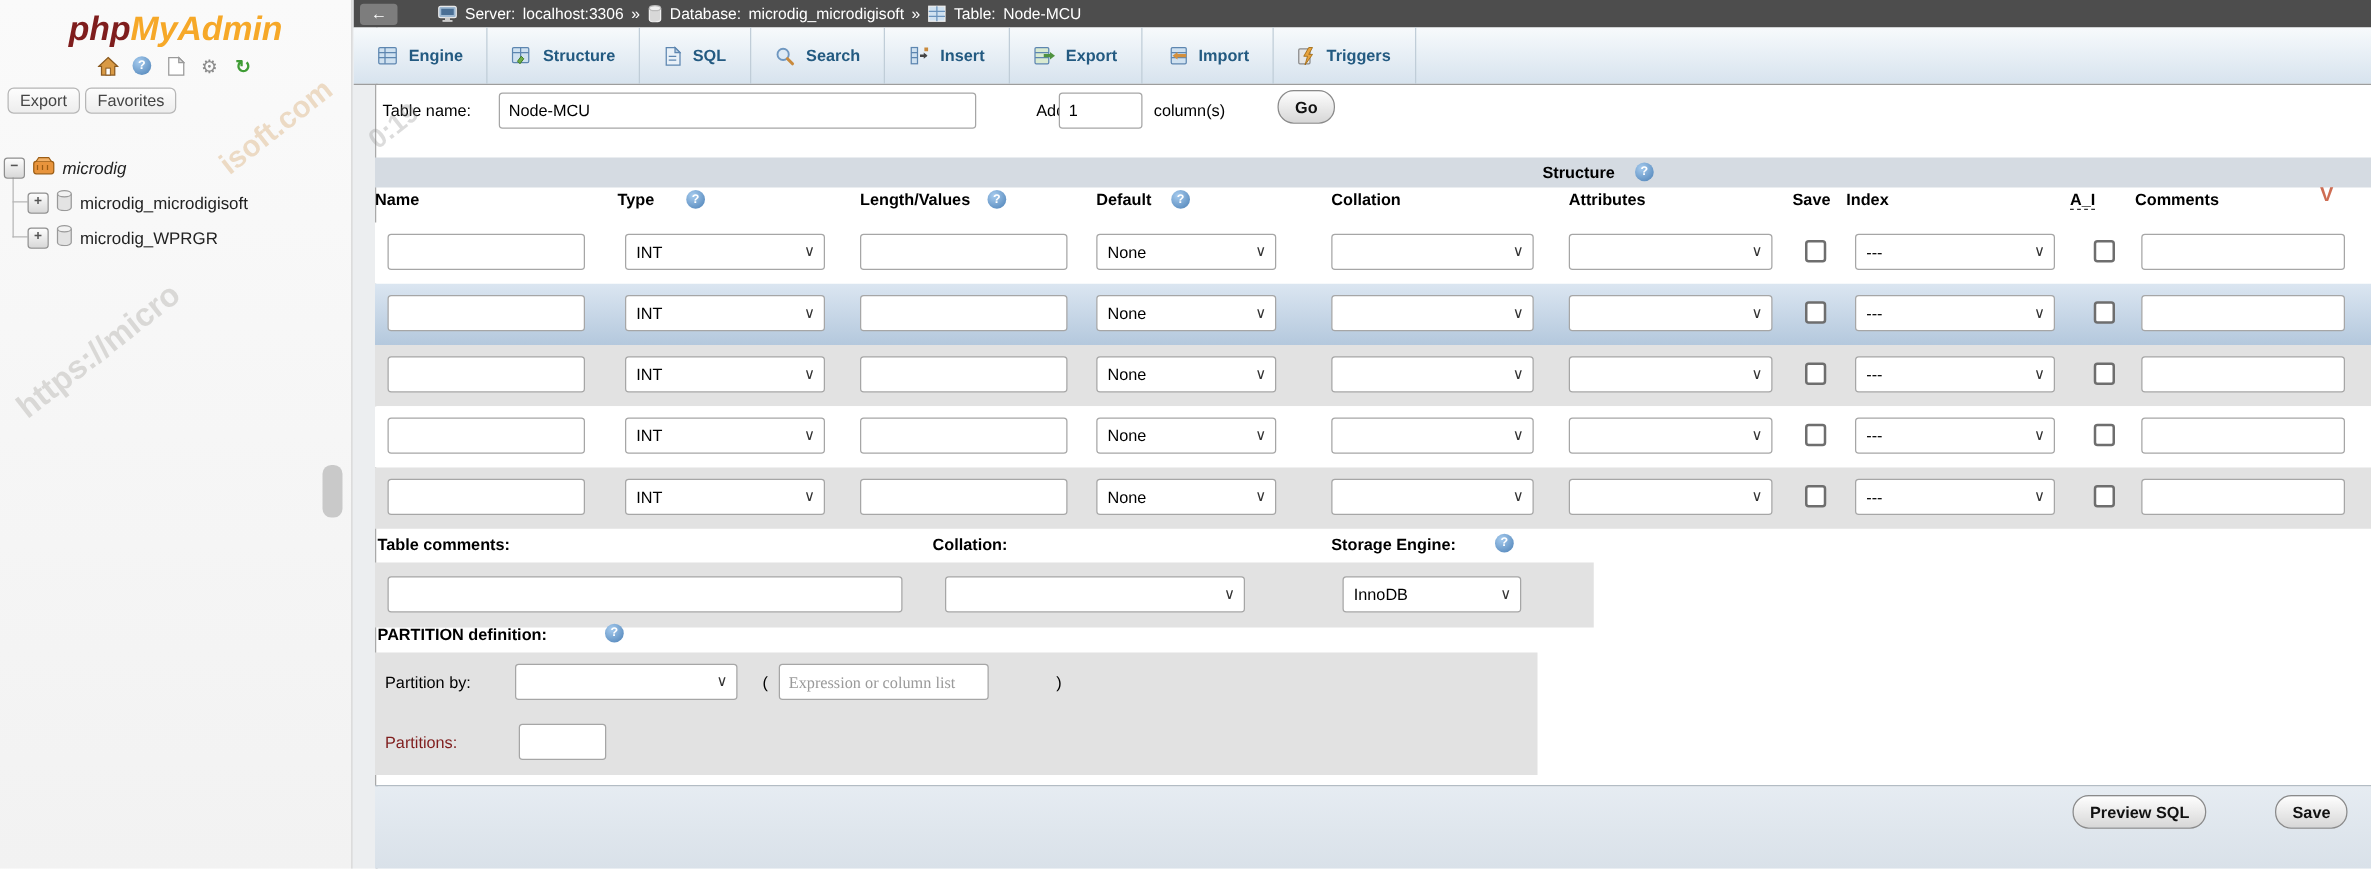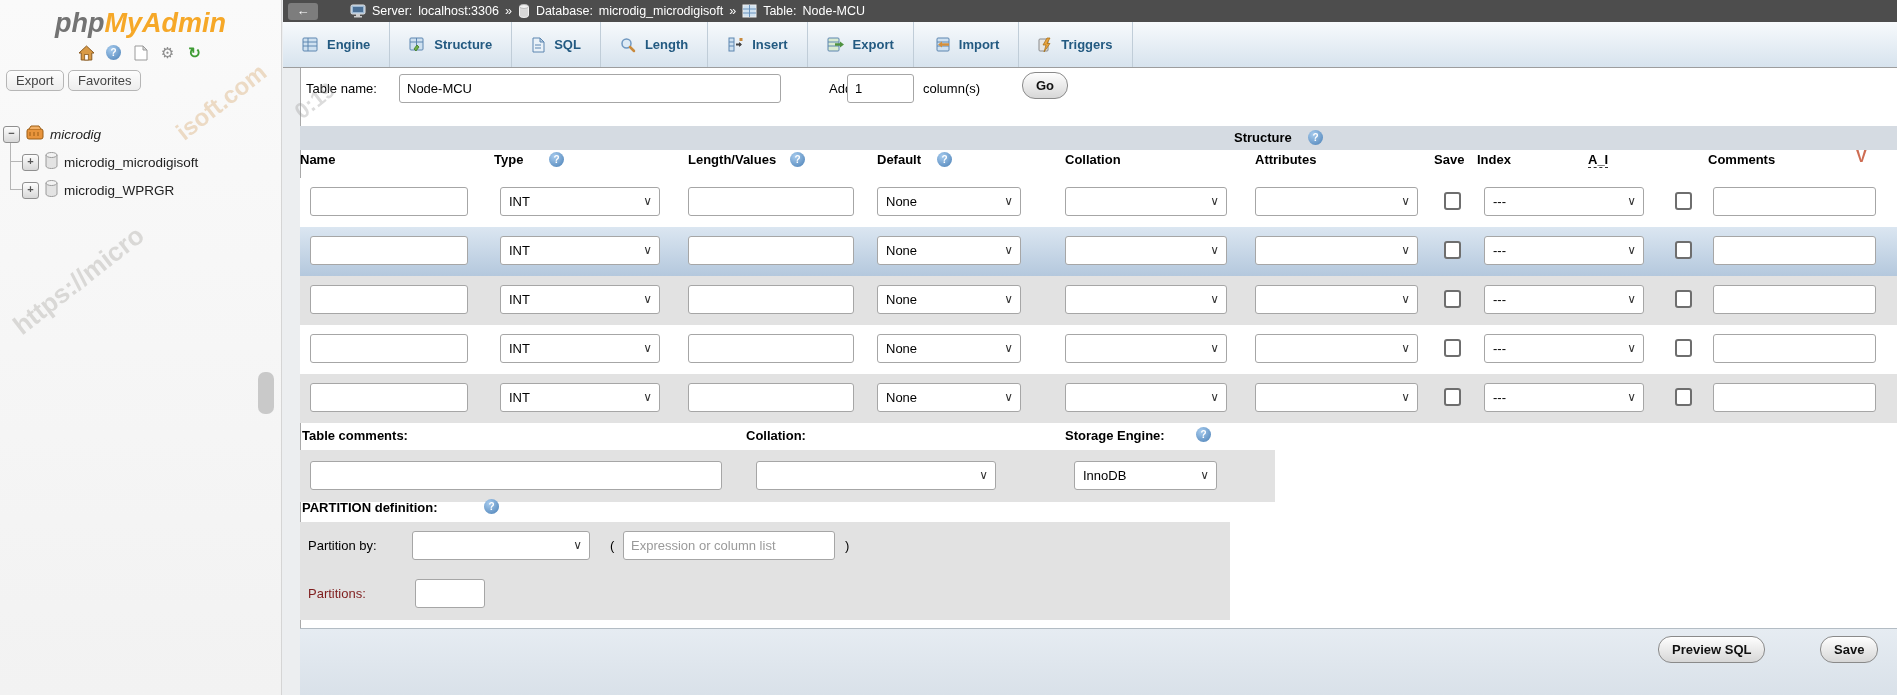--- a/index.html
+++ b/index.html
@@ -2,21 +2,21 @@
 <html><head>
 <meta charset="utf-8">
 <style>
   html,body{margin:0;padding:0;width:1897px;height:695px;overflow:hidden;
     font-family:"Liberation Sans",sans-serif;background:#fff;position:relative}
   .abs{position:absolute}
   
   #sidebar{left:0;top:0;width:281px;height:695px;background:linear-gradient(#fafafa,#f2f2f2)}
   #resize-strip{left:281px;top:0;width:19px;height:695px;background:#eceef0;border-left:1px solid #d5d5d5;border-right:1px solid #a8a8a8}
   #logo{left:0;top:8px;width:281px;text-align:center;font-size:27px;font-weight:bold;font-style:italic;letter-spacing:0}
-  #logo .php{color:#737373}
+  #logo .php{color:#7f1d1d}
   #logo .rest{color:#f6a828}
   .navicons{left:0;top:44px;width:281px;display:flex;justify-content:center;gap:10px;align-items:center}
   .navicons .ni{width:17px;height:17px;display:inline-flex;align-items:center;justify-content:center;font-size:15px}
   .pillbtn{border:1px solid #b6b6b6;border-radius:5px;background:linear-gradient(#fdfdfd,#ededed);
     font-size:13px;color:#444;padding:2px 9px;display:inline-block}
   .tree-row{display:flex;align-items:center;gap:5px;font-size:13.5px;color:#222}
   .pm{width:15px;height:15px;border:1px solid #8f8f8f;border-radius:3px;flex:none;
     background:linear-gradient(#fdfdfd,#d8d8d8);color:#555;font:bold 11px/13px "Liberation Sans",sans-serif;text-align:center}
   .treeline{background:#b5b5b5}
   
@@ -200,21 +200,21 @@
         <line x1="4" y1="8" x2="10" y2="8" stroke="#5d86b0"></line>
         <line x1="4" y1="11" x2="10" y2="11" stroke="#5d86b0"></line>
       </svg>
     <span>SQL</span>
   </div>
   <div class="tab">
     <svg width="16" height="16" viewBox="0 0 16 16">
         <circle cx="6.5" cy="6.5" r="4.5" fill="#ddeaf5" stroke="#6f97c0" stroke-width="1.5"></circle>
         <line x1="10" y1="10" x2="14" y2="14" stroke="#c98a3d" stroke-width="2.5" stroke-linecap="round"></line>
       </svg>
-    <span>Length</span>
+    <span>Search</span>
   </div>
   <div class="tab">
     <svg width="16" height="15" viewBox="0 0 16 15">
         <rect x="2" y="1" width="5" height="13" fill="#cfe1f0" stroke="#5d86b0"></rect>
         <line x1="2" y1="5" x2="7" y2="5" stroke="#5d86b0"></line>
         <line x1="2" y1="9" x2="7" y2="9" stroke="#5d86b0"></line>
         <path d="M9,7.5 l5,0" stroke="#444" stroke-width="2"></path>
         <path d="M12,5 l3,2.5 -3,2.5" fill="#444"></path>
         <rect x="12.5" y="1" width="3" height="3" fill="#c98a3d"></rect>
       </svg>
@@ -266,21 +266,21 @@
 <span class="abs lbl" style="left:494px;top:152px">Type</span>
 <span class="abs help" style="left:549px;top:152px">?</span>
 <span class="abs lbl" style="left:688px;top:152px">Length/Values</span>
 <span class="abs help" style="left:790px;top:152px">?</span>
 <span class="abs lbl" style="left:877px;top:152px">Default</span>
 <span class="abs help" style="left:937px;top:152px">?</span>
 <span class="abs lbl" style="left:1065px;top:152px">Collation</span>
 <span class="abs lbl" style="left:1255px;top:152px">Attributes</span>
 <span class="abs lbl" style="left:1434px;top:152px">Save</span>
 <span class="abs lbl" style="left:1477px;top:152px">Index</span>
-<span class="abs lbl dotted-u" style="left:1588px;top:152px">A_I</span>
+<span class="abs lbl dotted-u" style="left:1656px;top:152px">A_I</span>
 <span class="abs lbl" style="left:1708px;top:152px">Comments</span>
 
 <div class="band" style="top:178px;background:#fff"></div>
 <div class="band band-blue" style="top:227px"></div>
 <div class="band band-gray" style="top:276px"></div>
 <div class="band" style="top:325px;background:#fff"></div>
 <div class="band band-gray" style="top:374px"></div>
 
 <div class="rowfields" style="top:187px">
   <input class="inp f-name" style="top: 0px;" value="">
@@ -441,21 +441,21 @@
 <span class="abs lbl" style="left:302px;top:500px">PARTITION definition:</span>
 <span class="abs help" style="left:484px;top:499px">?</span>
 
 <div class="abs band-gray" style="left:300px;top:522px;width:930px;height:98px"></div>
 <span class="abs plain" style="left:308px;top:538px">Partition by:</span>
 <div class="selbox" style="left:412px;top:531px;width:178px">
     <span></span>
     <span class="chev">∨</span>
   </div>
 <span class="abs plain" style="left:610px;top:538px">(</span>
-<input class="inp" style="left: 623px; top: 531px; width: 212px;" placeholder="Expression or column list">
+<input class="inp" style="left: 623px; top: 531px; width: 168px; font-family: Liberation Serif, serif;" placeholder="Expression or column list">
 <span class="abs plain" style="left:845px;top:538px">)</span>
 <span class="abs plain" style="left:308px;top:586px;color:#7f1d1d">Partitions:</span>
 <input class="inp" style="left: 415px; top: 579px; width: 70px;" value="">
 
 <div class="abs" id="footerband"></div>
 <button class="pill" style="left:1658px;top:636px">Preview SQL</button>
 <button class="pill" style="left:1820px;top:636px">Save</button>
 
 <div class="wm" style="left:0px;top:265px;font-size:26px;color:rgba(150,145,140,0.30)">https://micro</div>
 <div class="wm" style="left:168px;top:88px;font-size:24px;color:rgba(205,140,60,0.28)">isoft.com</div>

